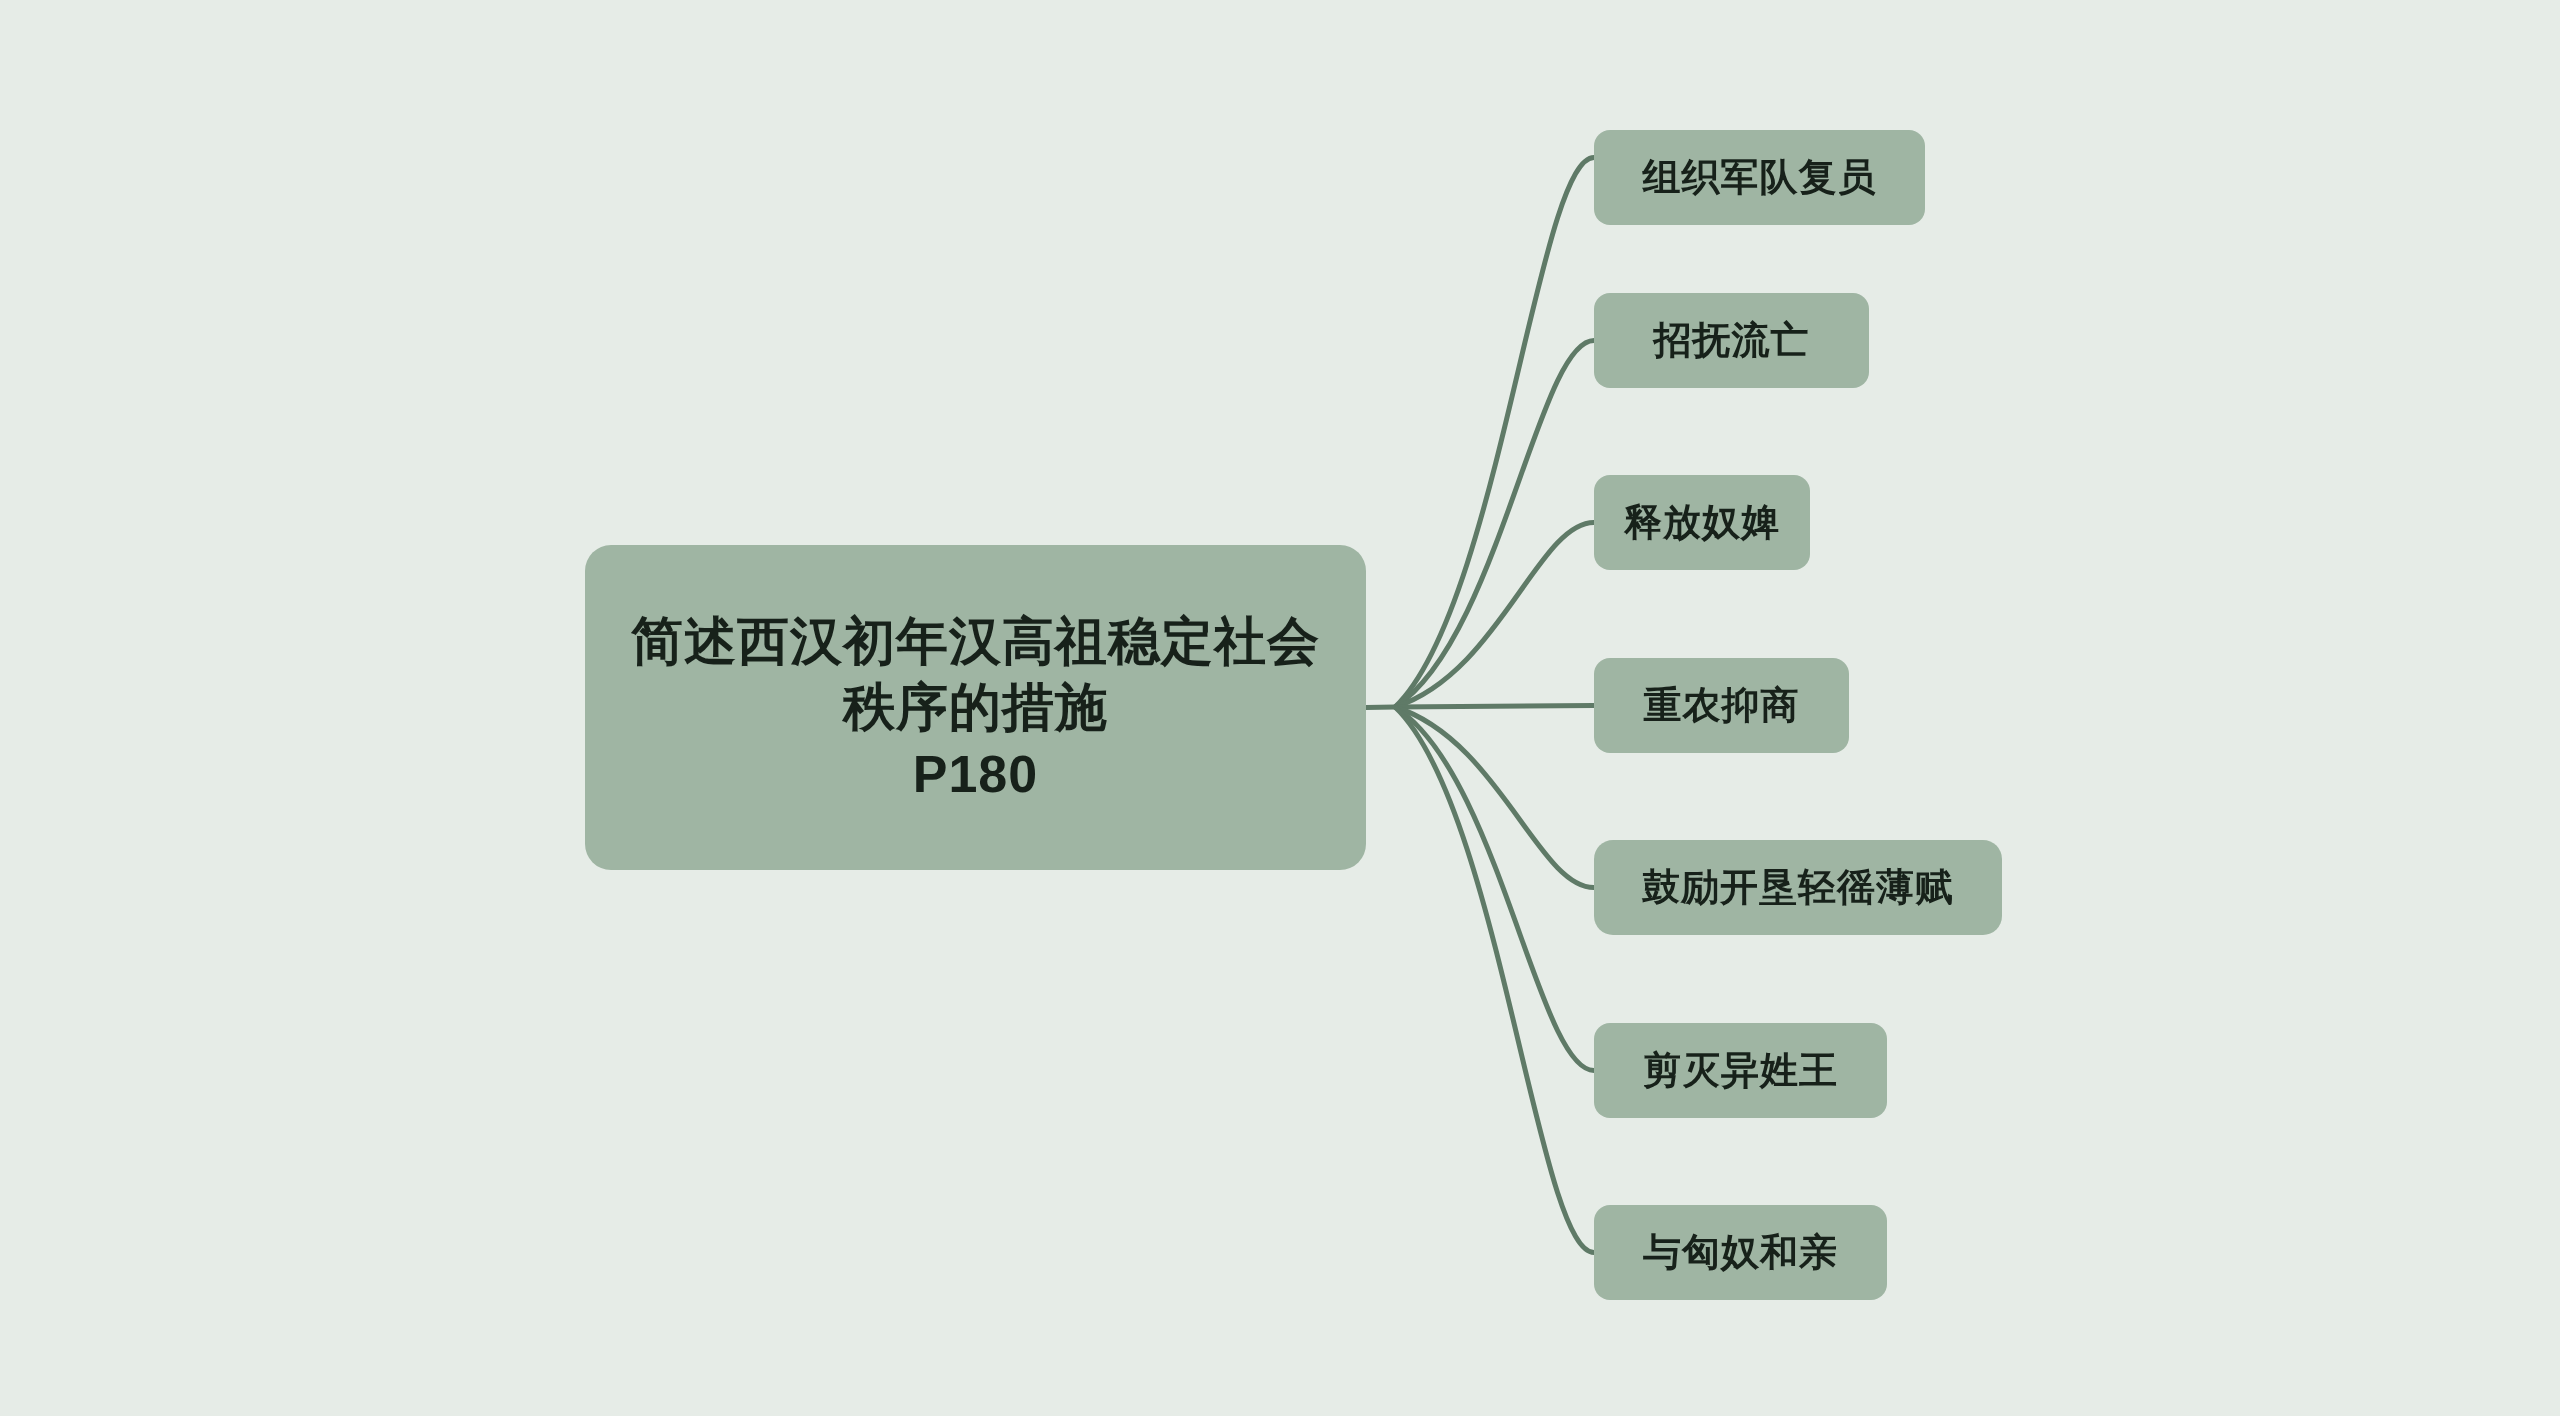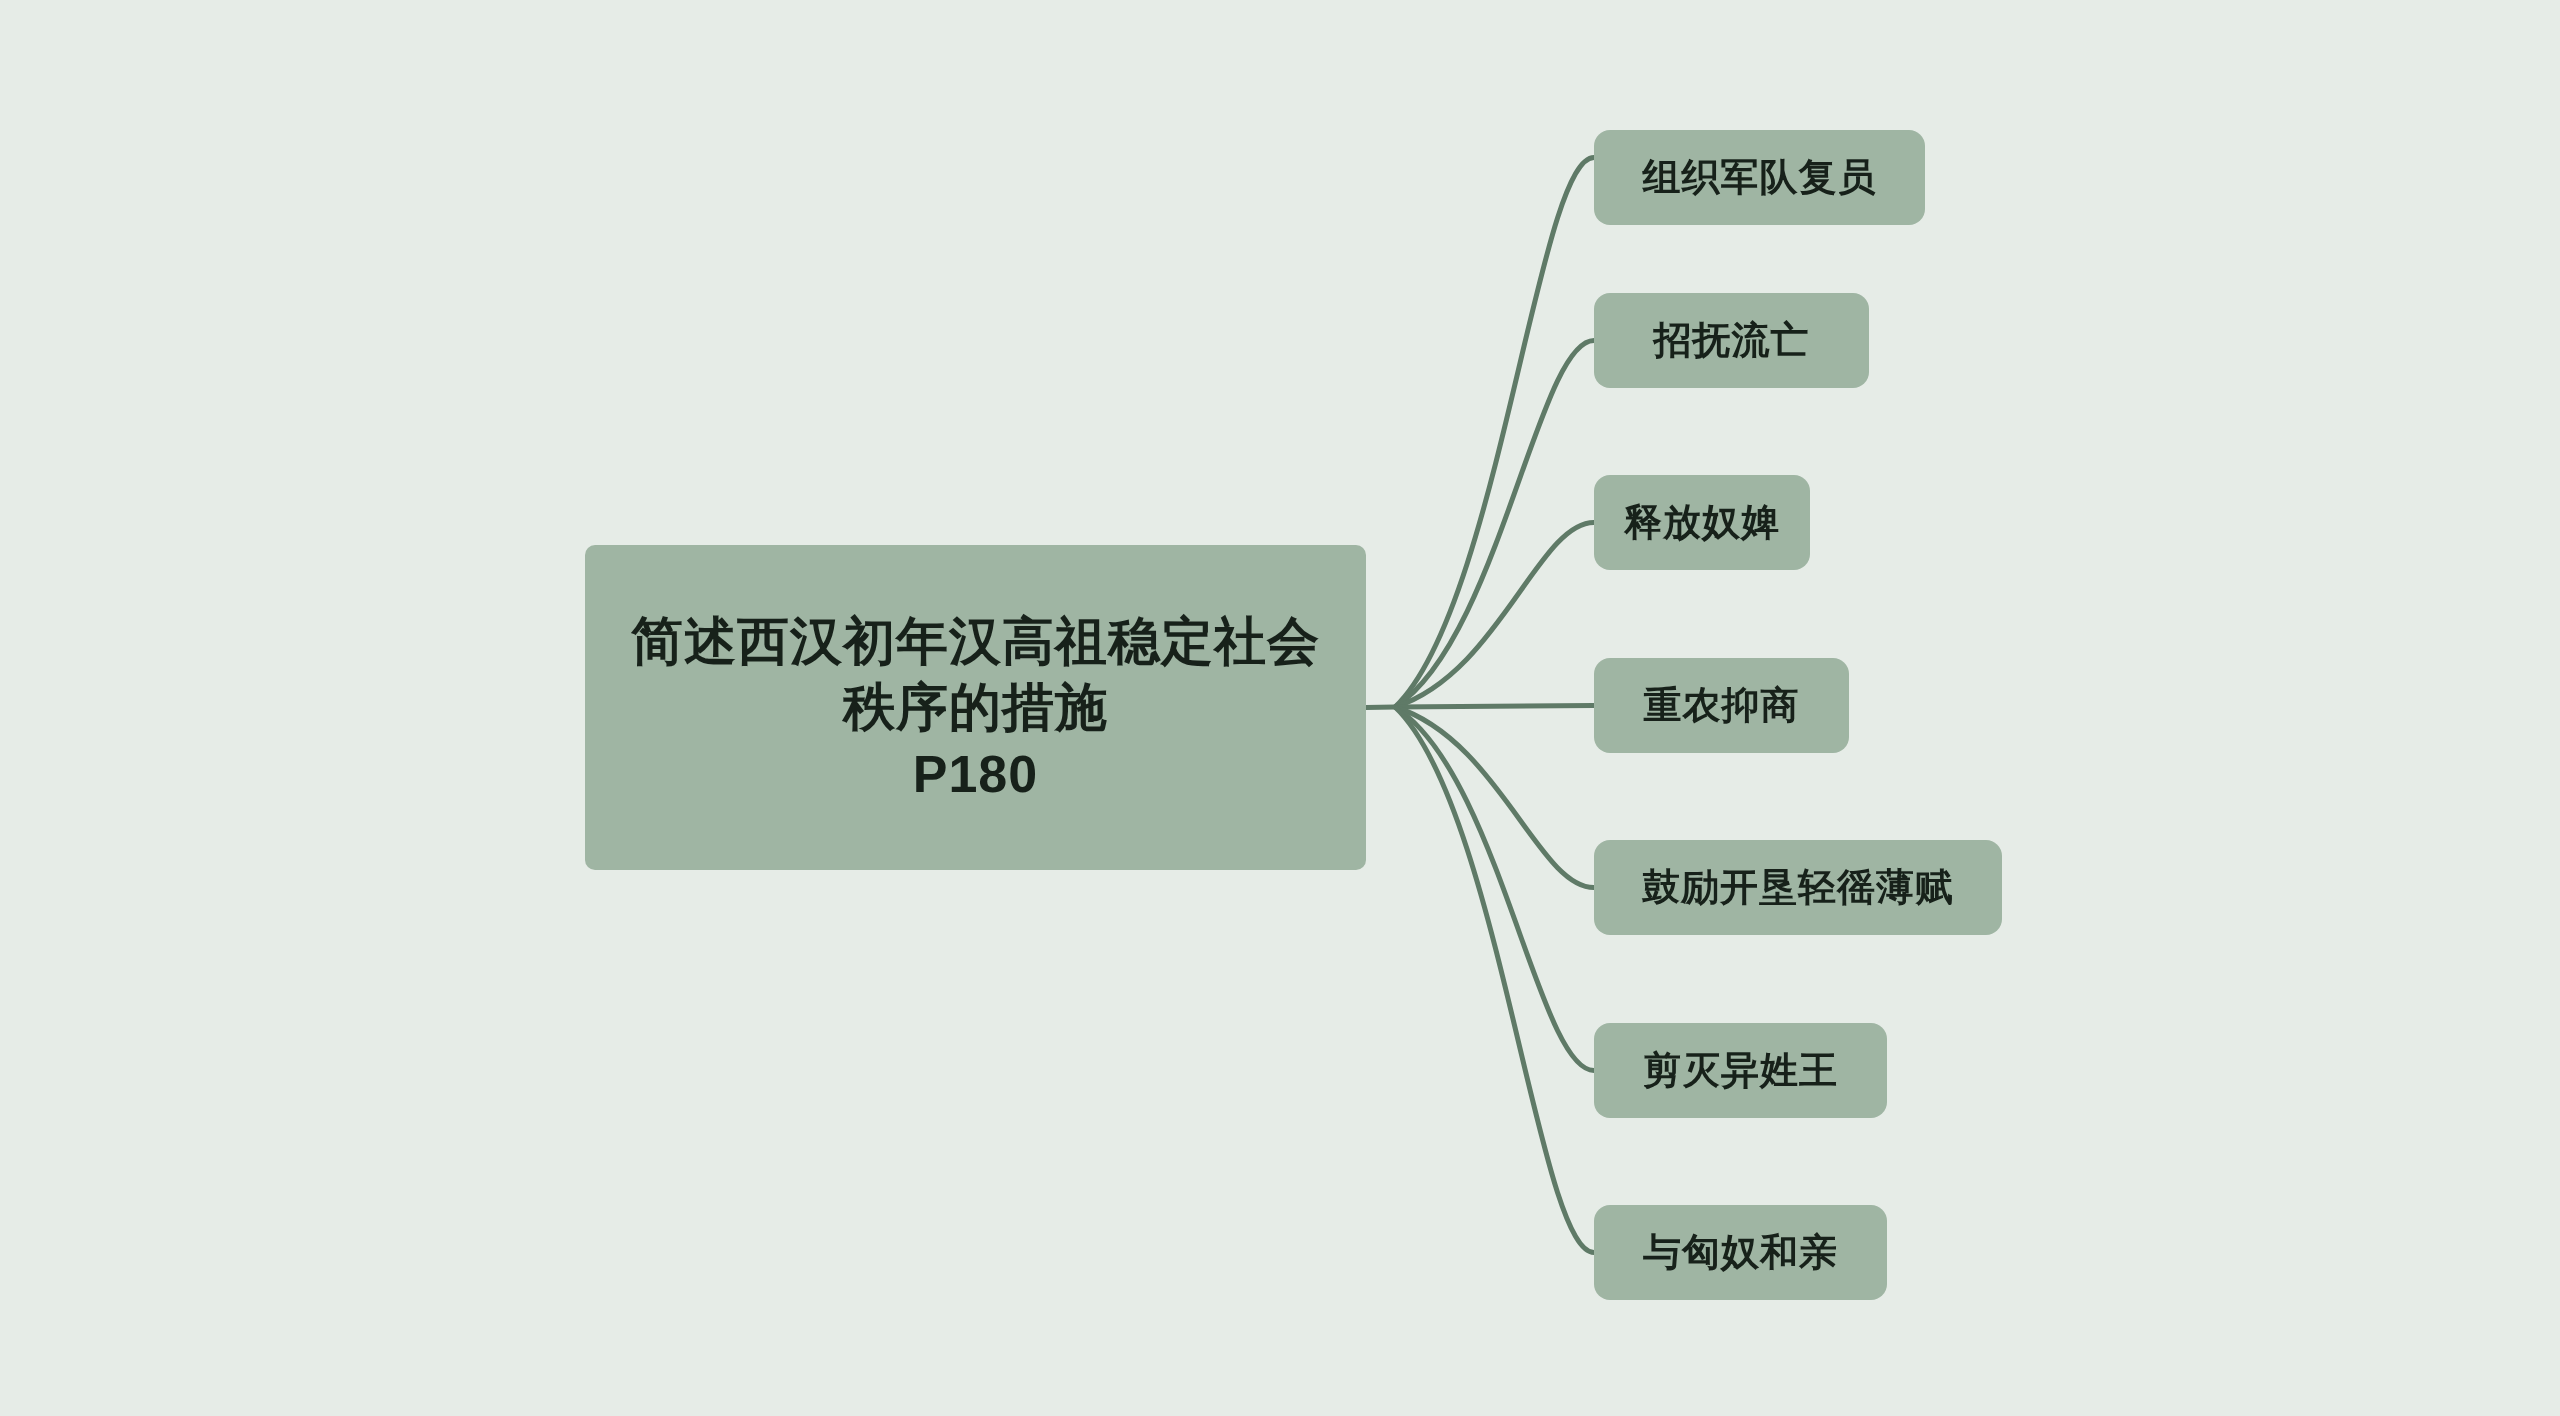--- a/index.html
+++ b/index.html
@@ -38,21 +38,21 @@
     font-weight: bold;
     line-height: 1.28;
     text-align: center;
     white-space: pre-line;
   }
   #central-node {
     left: 585px;
     top: 545px;
     width: 781px;
     height: 325px;
-    border-radius: 10px;
+    border-radius: 26px;
     font-size: 52px;
     letter-spacing: 1px;
     padding: 0 34px;
   }
   .branch-node {
     height: 95px;
     font-size: 38px;
     padding: 0 38px;
     letter-spacing: 1px;
     white-space: nowrap;
@@ -78,19 +78,19 @@
 P180</div>
 
   <div class="node branch-node" id="branch-node-1" style="left: 1594px; top: 110px; width: 331px; height: 95px; margin-top: 20px;">组织军队复员</div>
 
   <div class="node branch-node" id="branch-node-2" style="left: 1594px; top: 293px; width: 275px; height: 95px;">招抚流亡</div>
 
   <div class="node branch-node" id="branch-node-3" style="left: 1594px; top: 475px; width: 216px; height: 95px;">释放奴婢</div>
 
   <div class="node branch-node" id="branch-node-4" style="left: 1594px; top: 658px; width: 255px; height: 95px;">重农抑商</div>
 
-  <div class="node branch-node" id="branch-node-5" style="left: 1594px; top: 840px; width: 408px; height: 95px;">鼓励开垦轻徭薄赋</div>
+  <div class="node branch-node" id="branch-node-5" style="left: 1594px; top: 840px; width: 408px; height: 95px; border-radius: 19px;">鼓励开垦轻徭薄赋</div>
 
   <div class="node branch-node" id="branch-node-7" style="left: 1594px; top: 1205px; width: 293px; height: 95px;">与匈奴和亲</div>
 
   <div class="node branch-node" id="branch-node-6" style="left: 1594px; top: 1023px; width: 293px; height: 95px;">剪灭异姓王</div>
 
 </div>
 
 </body></html>

